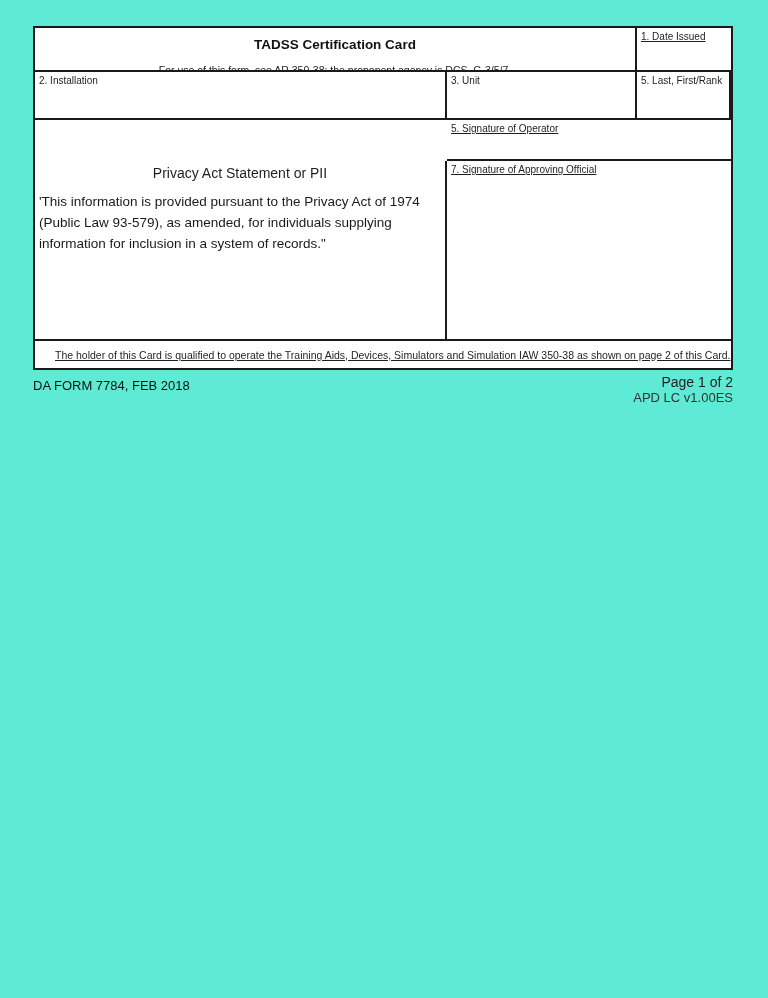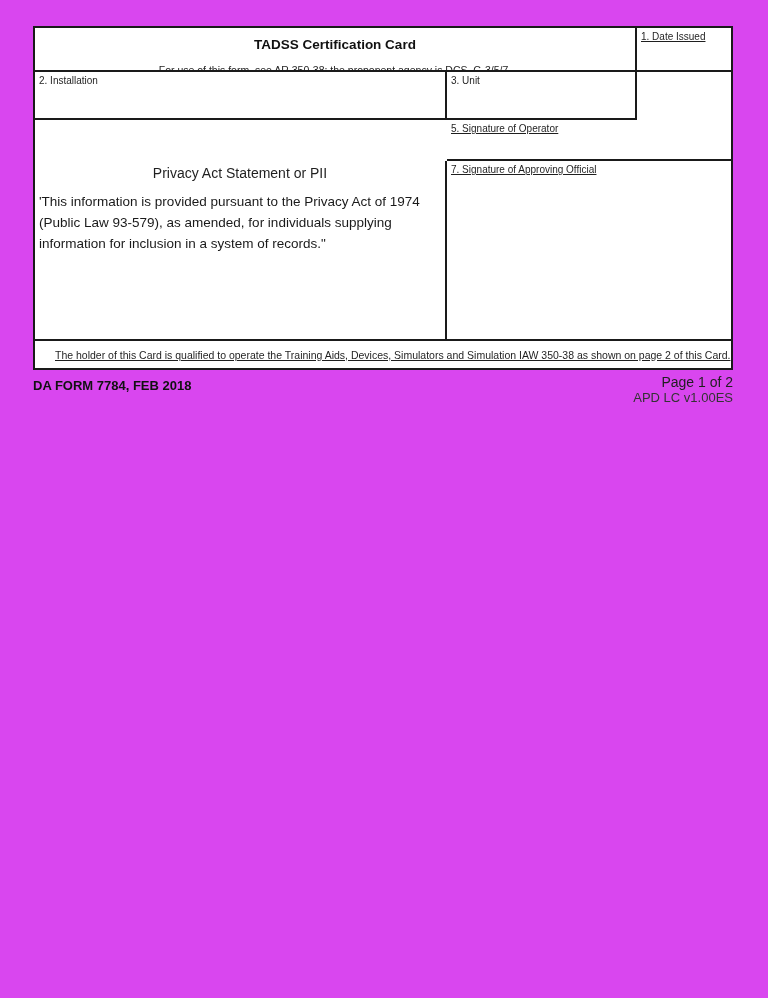--- a/index.html
+++ b/index.html
@@ -4,21 +4,21 @@
 <style>
   * { box-sizing: border-box; margin: 0; padding: 0; }
   html, body {
     width: 768px;
     height: 998px;
     background: #ffffff;
     font-family: "Liberation Sans", sans-serif;
     color: #1f1f1f;
     position: relative;
   }
-  .page { position: absolute; inset: 0; width: 768px; height: 998px; background: #d946ef; }
+  .page { position: absolute; inset: 0; width: 768px; height: 998px; background: #5eead4; }
 
   .form-table {
     position: absolute;
     left: 33px;
     top: 26px;
     width: 700px;
     height: 344px;
     border: 2px solid #1a1a1a;
     display: grid;
     grid-template-columns: 412px 190px 94px;
@@ -78,21 +78,21 @@
     font-size: 10.5px;
     padding-left: 20px;
     color: #1f1f1f;
   }
 
   .footer-form-number {
     position: absolute;
     left: 33px;
     top: 378px;
     font-size: 13px;
-    font-weight: bold;
+    font-weight: normal;
     color: #111;
   }
   .footer-right {
     position: absolute;
     right: 35px;
     top: 374px;
     text-align: right;
   }
   .footer-page { font-size: 14px; color: #1f1f1f; }
   .footer-version { font-size: 13px; margin-top: 0; color: #333; }
@@ -112,20 +112,23 @@
       <span class="field-label">1. Date Issued</span>
     </div>
 
     <div class="cell">
       <span class="field-label">2. Installation</span>
     </div>
     <div class="cell">
       <span class="field-label">3. Unit</span>
     </div>
 
+    <div class="cell">
+      <span class="field-label">5. Last, First/Rank</span>
+    </div>
     <div class="cell span-right last-col">
       <span class="field-label">5. Signature of Operator</span>
     </div>
 
     <div class="cell">
       <span class="privacy-header">Privacy Act Statement or PII</span>
       <div class="privacy-body">
         <div class="privacy-line">'This information is provided pursuant to the Privacy Act of 1974</div>
         <div class="privacy-line">(Public Law 93-579), as amended, for individuals supplying</div>
         <div class="privacy-line">information for inclusion in a system of records."</div>

